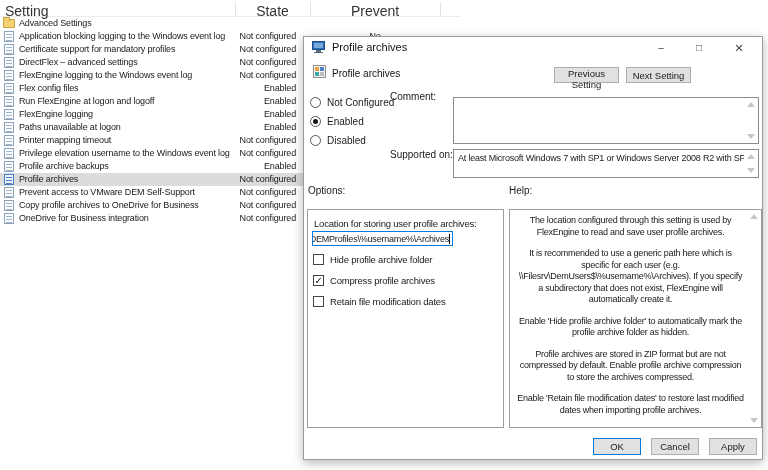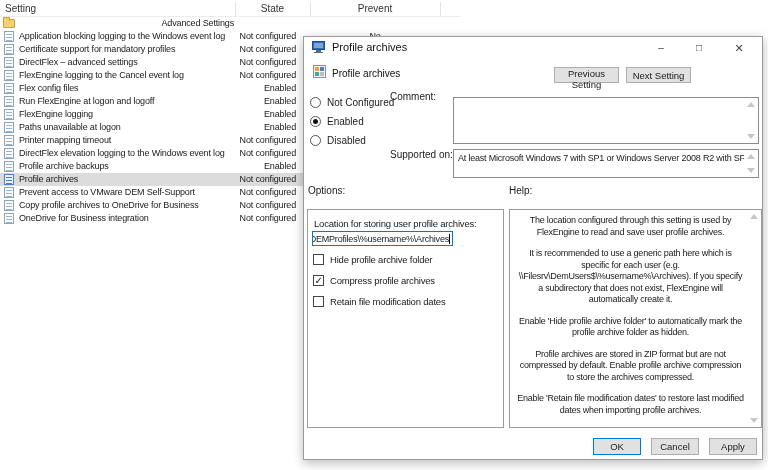--- a/index.html
+++ b/index.html
@@ -3,21 +3,21 @@
 <meta charset="utf-8">
 <style>
   * { margin:0; padding:0; box-sizing:border-box; }
   html,body { background:#fff; }
   .screen {
     position:relative; width:768px; height:470px; overflow:hidden;
     font-family:"Liberation Sans", sans-serif; color:#1a1a1a; background:#fff;
   }
   
   .list-header { position:absolute; left:0; top:0; width:460px; height:17px;
-    border-bottom:1px solid #ececec; font-size:10px; color:#333; }
+    border-bottom:1px solid #ececec; font-size:14px; color:#333; }
   .col-label { position:absolute; top:3px; }
   .col-setting { left:5px; }
   .col-state { left:235px; width:75px; text-align:center; }
   .col-comment { left:310px; width:130px; text-align:center; }
   .col-sep { position:absolute; top:2px; width:1px; height:14px; background:#e3e3e3; }
   .rows { position:absolute; left:0; top:17px; width:460px; }
   .row { position:absolute; left:0; width:440px; height:13px; font-size:9px; letter-spacing:-0.15px; }
   .row.selected { background:#dcdcdc; }
   .row .name { position:absolute; left:19px; top:1px; width:215px; white-space:nowrap; overflow:hidden; }
   .row .state { position:absolute; left:215px; top:1px; width:81px; text-align:right; white-space:nowrap; }
@@ -108,21 +108,21 @@
 
   <div class="list-header">
     <span class="col-label col-setting">Setting</span>
     <span class="col-label col-state">State</span>
     <span class="col-label col-comment">Prevent</span>
     <span class="col-sep" style="left:235px"></span>
     <span class="col-sep" style="left:310px"></span>
     <span class="col-sep" style="left:440px"></span>
   </div>
   <div class="rows" id="list-rows">
-      <div class="row" style="top: 0px; text-align: right;">
+      <div class="row" style="top: 0px;">
         <span class="icon-folder"></span>
         <span class="name">Advanced Settings</span>
         <span class="state"></span>
         <span class="comment"></span>
       </div>
       <div class="row" style="top: 13px;">
         <span class="icon-doc"></span>
         <span class="name">Application blocking logging to the Windows event log</span>
         <span class="state">Not configured</span>
         <span class="comment">No</span>
@@ -134,21 +134,21 @@
         <span class="comment"></span>
       </div>
       <div class="row" style="top: 39px;">
         <span class="icon-doc"></span>
         <span class="name">DirectFlex – advanced settings</span>
         <span class="state">Not configured</span>
         <span class="comment"></span>
       </div>
       <div class="row" style="top: 52px;">
         <span class="icon-doc"></span>
-        <span class="name">FlexEngine logging to the Cancel event log</span>
+        <span class="name">FlexEngine logging to the Windows event log</span>
         <span class="state">Not configured</span>
         <span class="comment"></span>
       </div>
       <div class="row" style="top: 65px;">
         <span class="icon-doc"></span>
         <span class="name">Flex config files</span>
         <span class="state">Enabled</span>
         <span class="comment"></span>
       </div>
       <div class="row" style="top: 78px;">
@@ -170,21 +170,21 @@
         <span class="comment"></span>
       </div>
       <div class="row" style="top: 117px;">
         <span class="icon-doc"></span>
         <span class="name">Printer mapping timeout</span>
         <span class="state">Not configured</span>
         <span class="comment"></span>
       </div>
       <div class="row" style="top: 130px;">
         <span class="icon-doc"></span>
-        <span class="name">DirectFlex elevation logging to the Windows event log</span>
+        <span class="name">Privilege elevation username to the Windows event log</span>
         <span class="state">Not configured</span>
         <span class="comment"></span>
       </div>
       <div class="row" style="top: 143px;">
         <span class="icon-doc"></span>
         <span class="name">Profile archive backups</span>
         <span class="state">Enabled</span>
         <span class="comment"></span>
       </div>
       <div class="row selected" style="top: 156px;">

